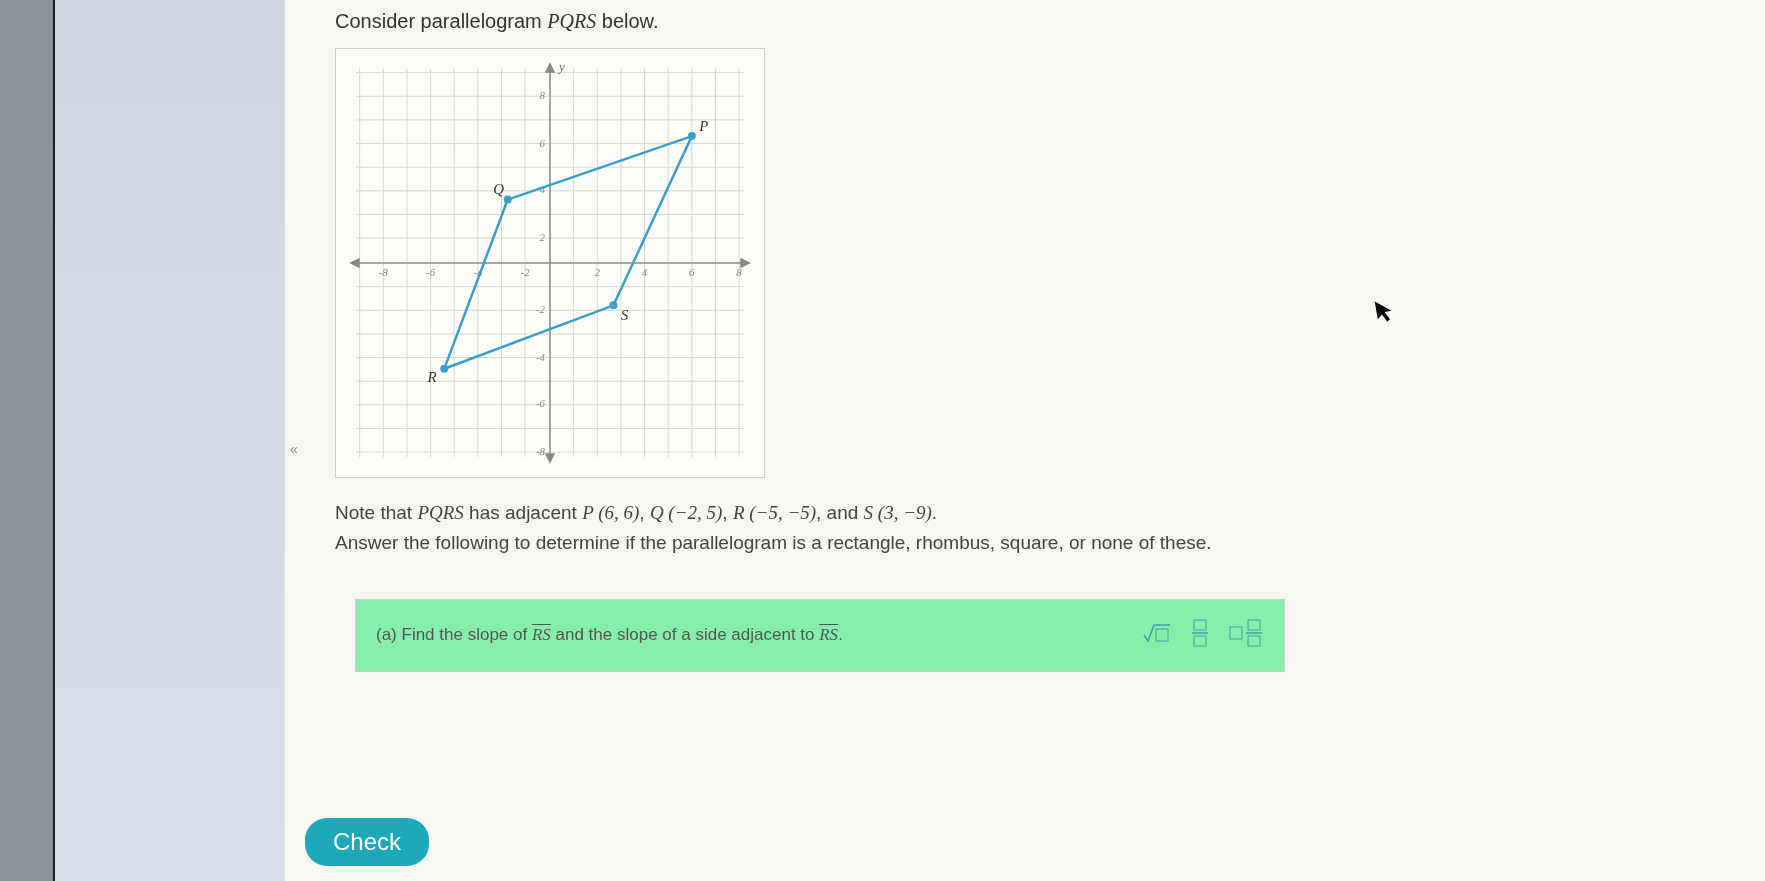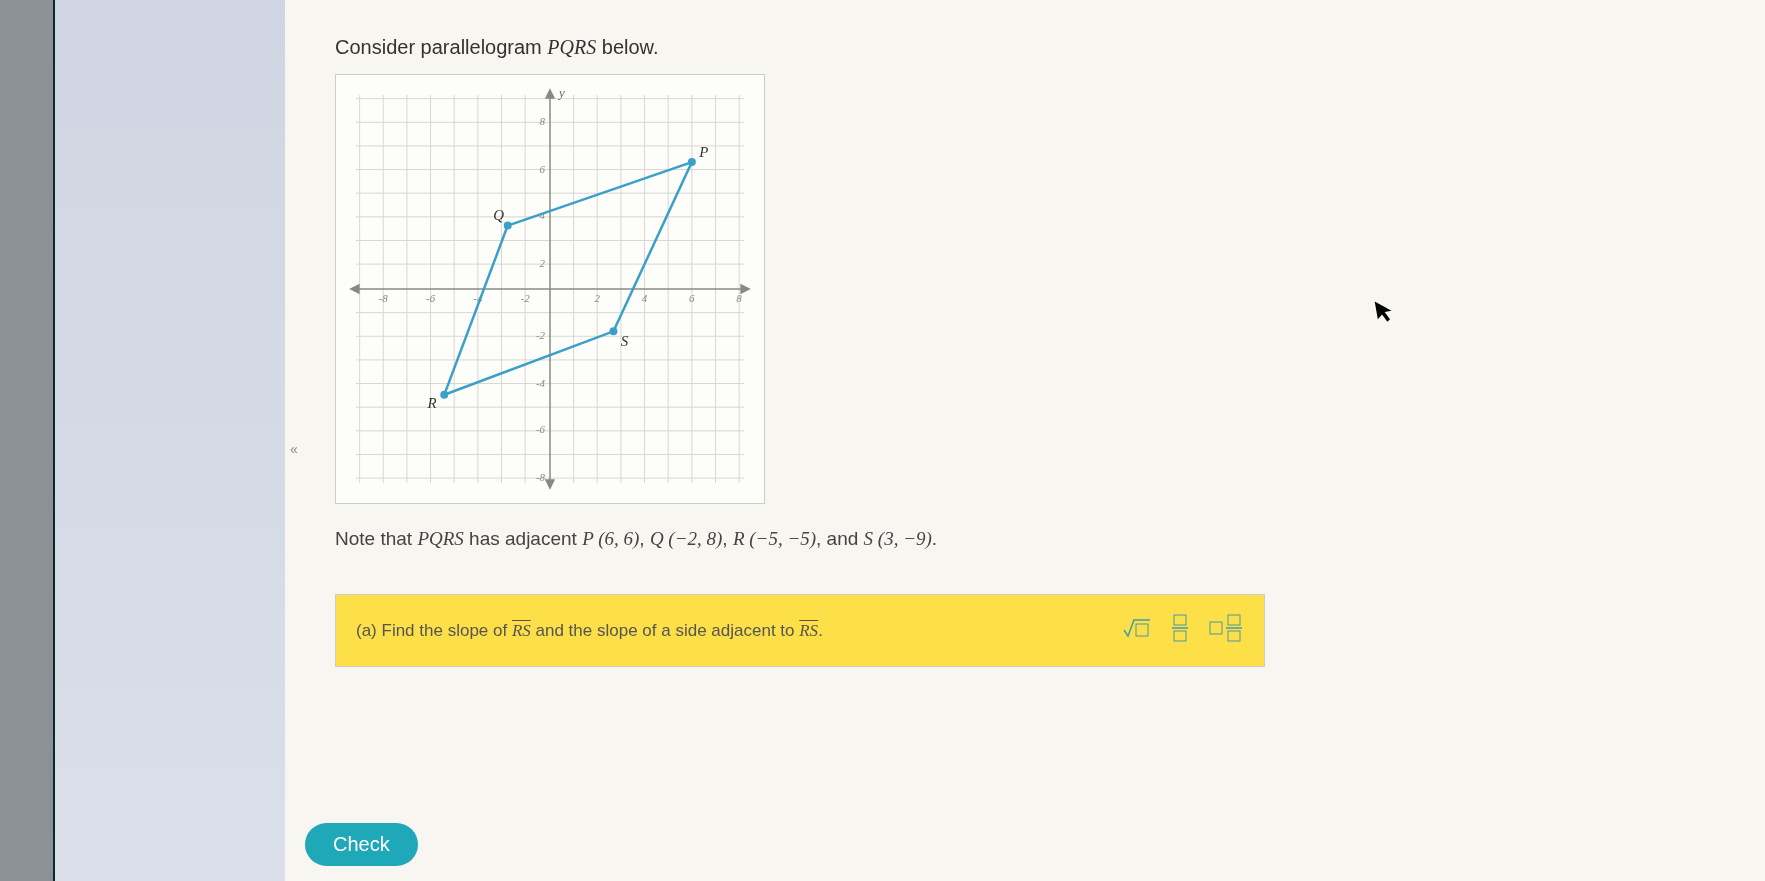--- a/index.html
+++ b/index.html
@@ -30,21 +30,21 @@
     }
     .content-wrap {
       position: absolute;
       left: 230px;
       top: 0;
       right: 0;
       bottom: 0;
       background: #f8f6f1;
     }
     .problem-area {
-      padding: 36px 50px;
+      padding: 10px 50px;
     }
     .prompt-text {
       font-size: 20px;
       color: #333;
       margin-bottom: 15px;
     }
     .italic { font-style: italic; font-family: 'Times New Roman', serif; }
     .graph-box {
       width: 430px;
       height: 430px;
@@ -55,26 +55,27 @@
     }
     .graph-svg { width: 100%; height: 100%; }
     .note-text {
       font-size: 19px;
       color: #444;
       line-height: 1.6;
       margin-bottom: 40px;
     }
     .question-box {
       border: 1px solid #ccc;
-      background: #fde047;
+      background: #86efac;
       padding: 18px 20px;
       display: flex;
       align-items: center;
       justify-content: space-between;
       width: 930px;
+      margin-left: 20px;
     }
     .question-text {
       font-size: 17px;
       color: #555;
     }
     .math-tools {
       display: flex;
       gap: 18px;
       align-items: center;
       color: #4a9aa5;
@@ -90,21 +91,21 @@
     }
     .check-btn {
       position: absolute;
       left: 20px;
       bottom: 15px;
       background: #1fa8b8;
       color: #fff;
       border: none;
       border-radius: 22px;
       padding: 10px 28px;
-      font-size: 20px;
+      font-size: 24px;
       cursor: pointer;
       font-weight: 500;
     }
     .cursor-arrow {
       position: absolute;
       left: 1090px;
       top: 298px;
       font-size: 24px;
       color: #000;
       transform: rotate(-10deg);
@@ -211,21 +212,22 @@
           <g fill="#333" font-size="15" font-style="italic" font-family="Times New Roman">
             <text x="365" y="82">P</text>
             <text x="158" y="146">Q</text>
             <text x="92" y="335">R</text>
             <text x="286" y="272">S</text>
           </g>
         </svg>
       </div>
 
       <p class="note-text">
-        <span>Note that </span><span class="italic">PQRS</span><span> has adjacent </span><span class="italic">P (6, 6)</span><span>, </span><span class="italic">Q (−2, 8)</span><span>, </span><span class="italic">R (−5, −5)</span><span>, and </span><span class="italic">S (3, −9)</span><span>.</span><br>
+        <span>Note that </span><span class="italic">PQRS</span><span> has adjacent </span><span class="italic">P (6, 6)</span><span>, </span><span class="italic">Q (−2, 5)</span><span>, </span><span class="italic">R (−5, −5)</span><span>, and </span><span class="italic">S (3, −9)</span><span>.</span><br>
+        <span>Answer the following to determine if the parallelogram is a rectangle, rhombus, square, or none of these.</span>
       </p>
 
       <div class="question-box">
         <div class="question-text">
           <span>(a)</span><span>  Find the slope of </span><span class="italic overline">RS</span><span> and the slope of a side adjacent to </span><span class="italic overline">RS</span><span>.</span>
         </div>
         <div class="math-tools">
           <span class="tool-btn">
             <svg width="30" height="24" viewBox="0 0 30 24">
                 <path d="M2 14 L6 20 L12 4 L28 4" stroke="#4a9aa5" stroke-width="1.5" fill="none"></path>

